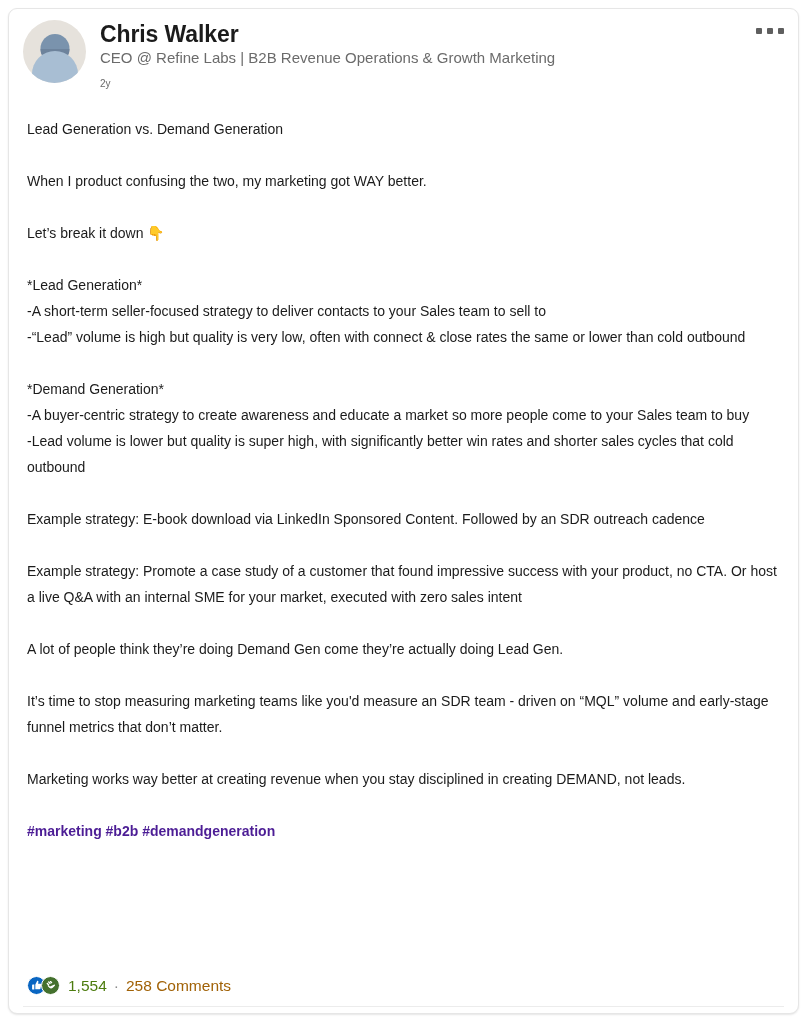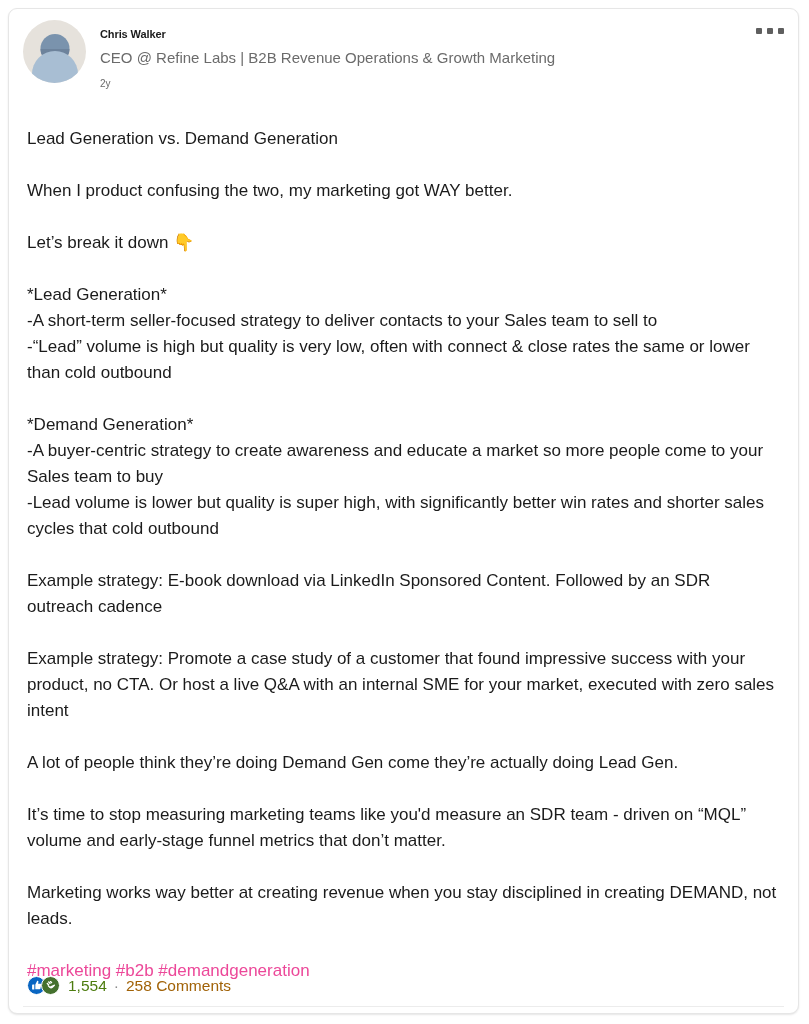--- a/index.html
+++ b/index.html
@@ -75,21 +75,21 @@
     top: 29px;
     border-radius: 0 0 14px 14px;
   }
 
   .identity {
     margin-left: 14px;
     padding-top: 5px;
     min-width: 0;
   }
   .author-name {
-    font-size: 11px;
+    font-size: 23px;
     font-weight: bold;
     color: #1b1b1b;
     line-height: 21px;
     letter-spacing: -0.1px;
   }
   .author-headline {
     font-size: 15px;
     color: #6b6b6b;
     line-height: 21px;
     margin-top: 2px;
@@ -113,34 +113,34 @@
     display: block;
     width: 6px;
     height: 6px;
     background: #5f5f5f;
     border-radius: 1px;
   }
 
   
   .post-body {
     padding: 0 18px;
-    margin-top: 32px;
-    font-size: 17px;
+    margin-top: 22px;
+    font-size: 14px;
     line-height: 26px;
     color: #1b1b1b;
   }
   .post-body p {
     margin: 0 0 26px 0;
     white-space: pre-wrap;
   }
   .post-body p:last-child { margin-bottom: 0; }
 
   .hashtags {
-    color: #ec4899;
-    font-weight: normal;
+    color: #4c1d95;
+    font-weight: bold;
   }
 
   
   .social-counts {
     position: absolute;
     left: 18px;
     bottom: 18px;
     display: flex;
     align-items: center;
     font-size: 15.5px;

